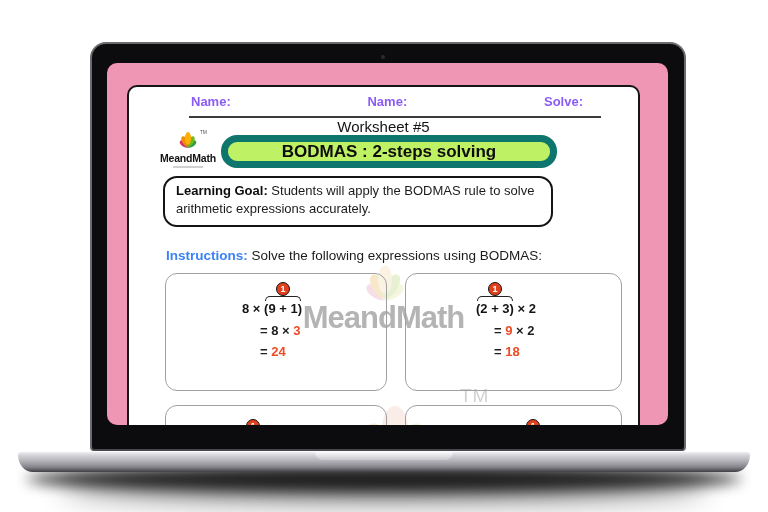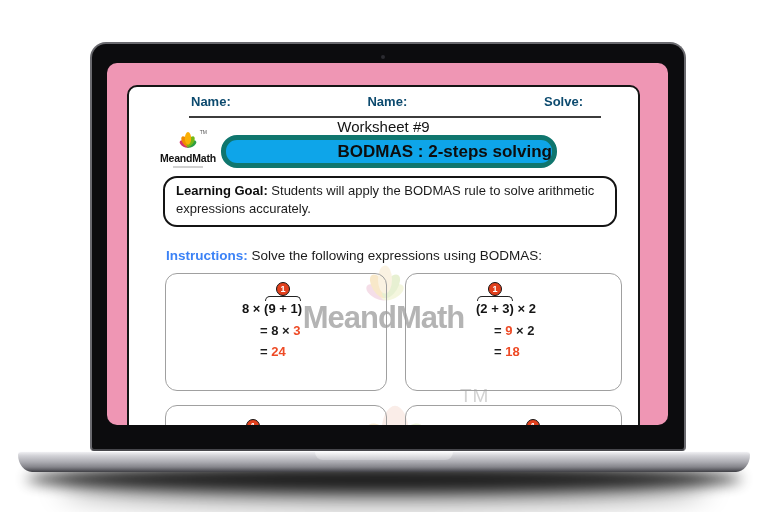--- a/index.html
+++ b/index.html
@@ -21,39 +21,39 @@
   
   .screen-bg{position:absolute;left:15px;top:19px;width:561px;height:362px;
              background:#ef96b4;border-radius:10px;overflow:hidden;}
 
   
   .page{position:absolute;left:20px;top:22px;width:513px;height:418px;background:#ffffff;
         border:2.5px solid #151515;border-radius:10px;}
 
   
   .header-row{position:absolute;top:7px;left:0;right:0;display:flex;justify-content:space-between;
-              padding:0 55px 0 62px;font-size:13px;font-weight:bold;color:#0c4a6e;}
+              padding:0 55px 0 62px;font-size:13px;font-weight:bold;color:#8b5cf6;}
   .header-line{position:absolute;top:29px;left:60px;width:412px;border-top:2px solid #3c3c3c;}
   .worksheet-num{position:absolute;top:31px;left:0;right:0;text-align:center;font-size:15px;color:#131313;}
 
   
   .logo{position:absolute;left:26px;top:44px;width:66px;text-align:center;}
   .logo-art{position:relative;display:inline-block;width:26px;height:17px;}
   .logo-art svg{width:24px;height:17px;}
   .logo-tm{position:absolute;right:-6px;top:-2px;font-size:5px;color:#555;}
   .logo-name{font-size:10.5px;font-weight:bold;color:#131313;letter-spacing:-.2px;margin-top:0;}
   .logo-tagline{width:30px;height:2px;background:#d0d0d0;margin:2px auto 0;}
 
   
-  .pill{position:absolute;left:92px;top:48px;width:336px;height:33px;background:#0ea5e9;
-        border:5px solid #0f766e;border-radius:16px;display:flex;align-items:center;justify-content:flex-end;
+  .pill{position:absolute;left:92px;top:48px;width:336px;height:33px;background:#bef264;
+        border:7px solid #0f766e;border-radius:16px;display:flex;align-items:center;justify-content:center;
         font-size:17px;font-weight:bold;color:#0d0d0d;}
 
   
-  .goal{position:absolute;left:34px;top:89px;width:454px;border:2.5px solid #141414;border-radius:14px;
+  .goal{position:absolute;left:34px;top:89px;width:390px;border:2.5px solid #141414;border-radius:14px;
         padding:4px 11px 6px;font-size:13px;line-height:1.42;color:#1b1b1b;}
   .goal b{color:#0d0d0d;}
 
   
   .instructions{position:absolute;left:37px;top:161px;font-size:13.5px;color:#1b1b1b;}
   .instructions b{color:#3b82f6;}
 
   
   .wm{position:absolute;pointer-events:none;z-index:1;}
   .wm-lotus1{left:229px;top:176px;width:54px;height:38px;opacity:.55;}
@@ -122,21 +122,21 @@
           <ellipse cx="32" cy="26" rx="8" ry="16" transform="rotate(32 32 40)" fill="#dbe6b4"></ellipse>
           <ellipse cx="32" cy="20" rx="8.5" ry="17" fill="#f6dcd2"></ellipse>
         </svg>
 
         <div class="header-row">
           <span>Name:</span>
           <span>Name:</span>
           <span>Solve:</span>
         </div>
         <div class="header-line"></div>
-        <div class="worksheet-num">Worksheet #9</div>
+        <div class="worksheet-num">Worksheet #5</div>
 
         <div class="logo">
           <span class="logo-art">
             <svg viewBox="0 0 64 46">
               <ellipse cx="32" cy="30" rx="8" ry="15" transform="rotate(-62 32 40)" fill="#d6336c"></ellipse>
               <ellipse cx="32" cy="30" rx="8" ry="15" transform="rotate(62 32 40)" fill="#2f9e44"></ellipse>
               <ellipse cx="32" cy="26" rx="8" ry="16" transform="rotate(-32 32 40)" fill="#f08c00"></ellipse>
               <ellipse cx="32" cy="26" rx="8" ry="16" transform="rotate(32 32 40)" fill="#74b816"></ellipse>
               <ellipse cx="32" cy="20" rx="8.5" ry="17" fill="#fab005"></ellipse>
             </svg>

